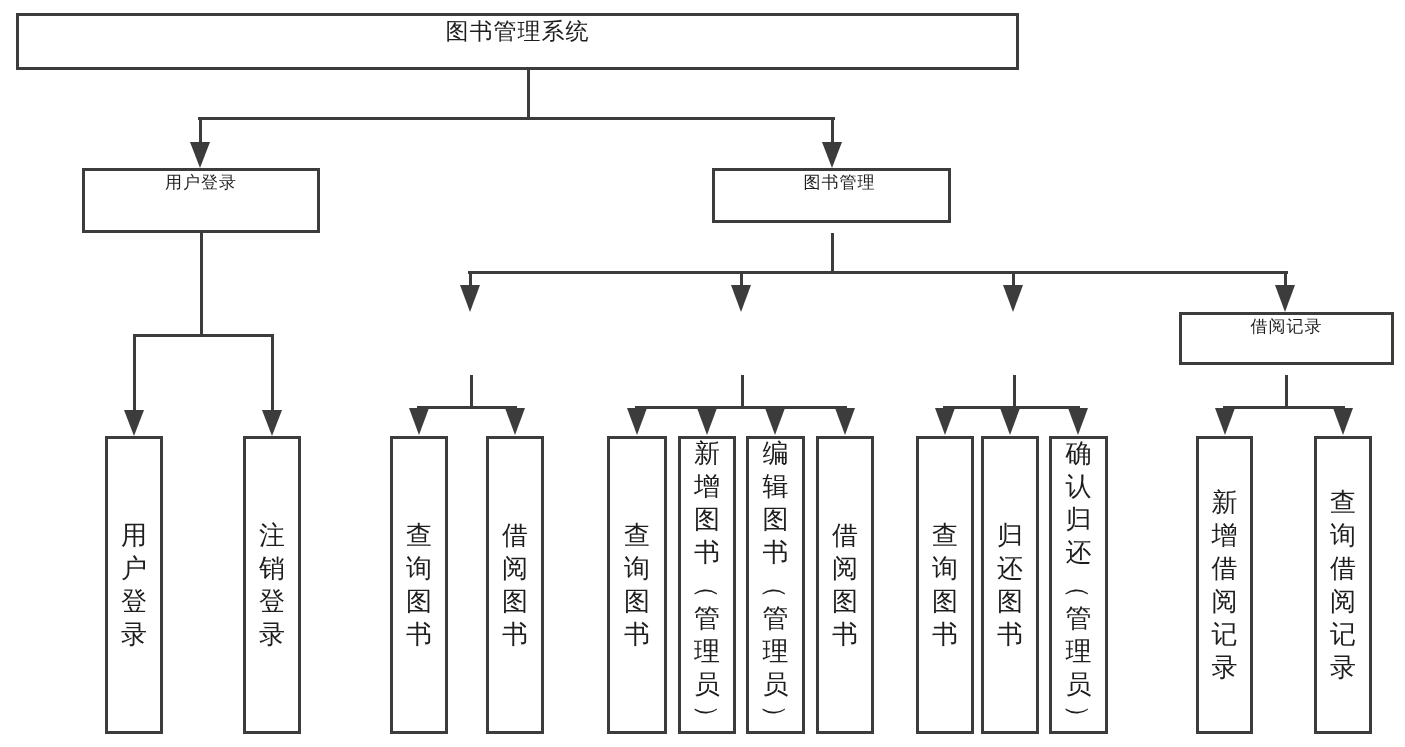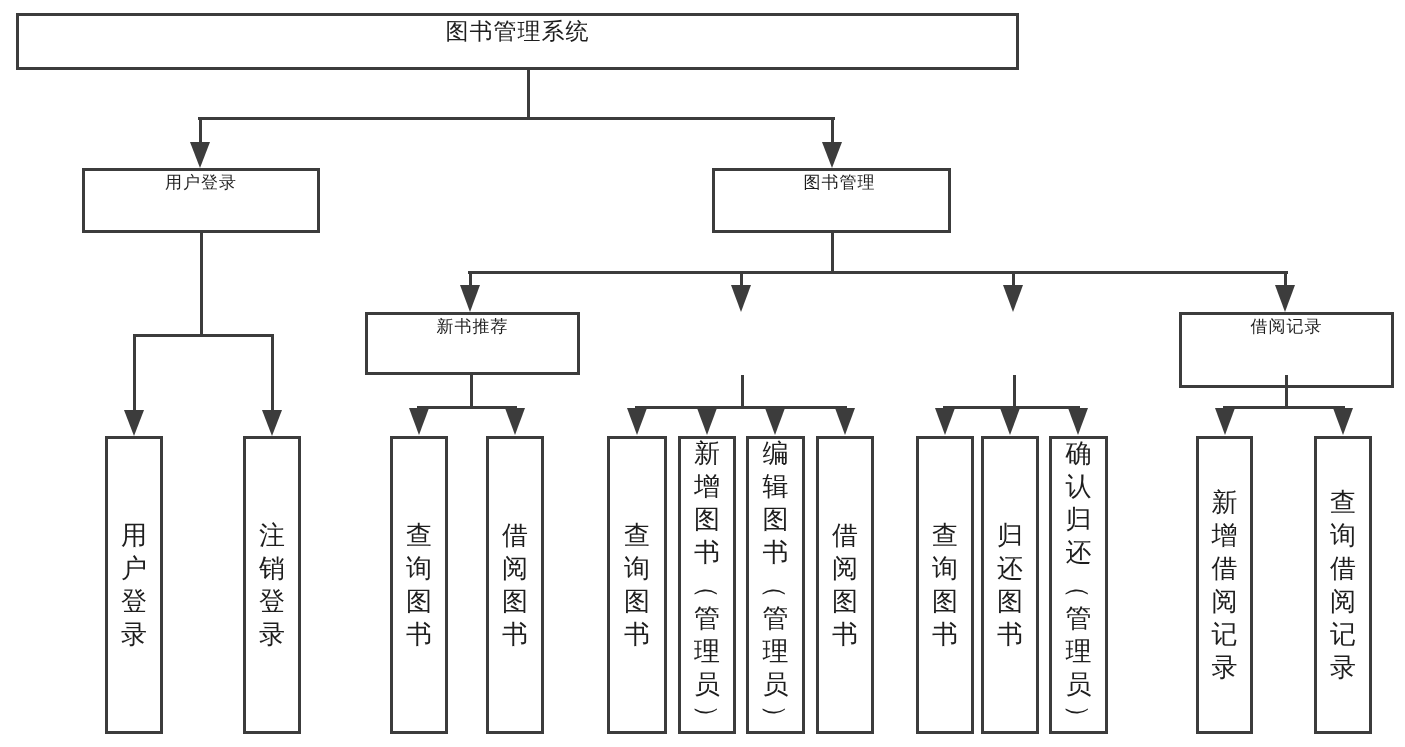--- a/index.html
+++ b/index.html
@@ -66,21 +66,21 @@
   <div class="vline" style="left:527px;top:70px;height:49px;"></div>
   <div class="hline" style="left:198px;top:117px;width:637px;"></div>
   <div class="vline" style="left:199px;top:120px;height:24px;"></div>
   <div class="vline" style="left:831px;top:120px;height:24px;"></div>
   <div class="arrow short" style="left:190px;top:142px;"></div>
   <div class="arrow short" style="left:822px;top:142px;"></div>
 
   <div class="box hbox" style="left:82px;top:168px;width:238px;height:65px;">
     <span>用户登录</span>
   </div>
-  <div class="box hbox" style="left:712px;top:168px;width:239px;height:65px;padding-left:16px;">
+  <div class="box hbox" style="left:712px;top:168px;width:239px;height:55px;padding-left:16px;">
     <span>图书管理</span>
   </div>
 
   <div class="vline" style="left:200px;top:233px;height:104px;"></div>
   <div class="hline" style="left:133px;top:334px;width:141px;"></div>
   <div class="vline" style="left:133px;top:337px;height:75px;"></div>
   <div class="vline" style="left:271px;top:337px;height:75px;"></div>
   <div class="arrow short" style="left:124px;top:410px;"></div>
   <div class="arrow short" style="left:262px;top:410px;"></div>
 
@@ -88,24 +88,21 @@
   <div class="hline" style="left:468px;top:271px;width:820px;"></div>
   <div class="vline" style="left:469px;top:274px;height:12px;"></div>
   <div class="vline" style="left:740px;top:274px;height:12px;"></div>
   <div class="vline" style="left:1012px;top:274px;height:12px;"></div>
   <div class="vline" style="left:1284px;top:274px;height:12px;"></div>
   <div class="arrow" style="left:460px;top:285px;"></div>
   <div class="arrow" style="left:731px;top:285px;"></div>
   <div class="arrow" style="left:1003px;top:285px;"></div>
   <div class="arrow" style="left:1275px;top:285px;"></div>
 
-  <div class="box hbox" style="left:365px;top:312px;width:215px;height:63px;">
-    <span>新书推荐</span>
-  </div>
-  <div class="box hbox" style="left:1179px;top:312px;width:215px;height:76px;">
+  <div class="box hbox" style="left:1179px;top:312px;width:215px;height:53px;">
     <span>借阅记录</span>
   </div>
 
   <div class="vline" style="left:470px;top:375px;height:33px;"></div>
   <div class="vline" style="left:741px;top:375px;height:33px;"></div>
   <div class="vline" style="left:1013px;top:375px;height:33px;"></div>
   <div class="vline" style="left:1285px;top:375px;height:33px;"></div>
 
   <div class="hline" style="left:417px;top:406px;width:100px;"></div>
   <div class="hline" style="left:635px;top:406px;width:212px;"></div>

